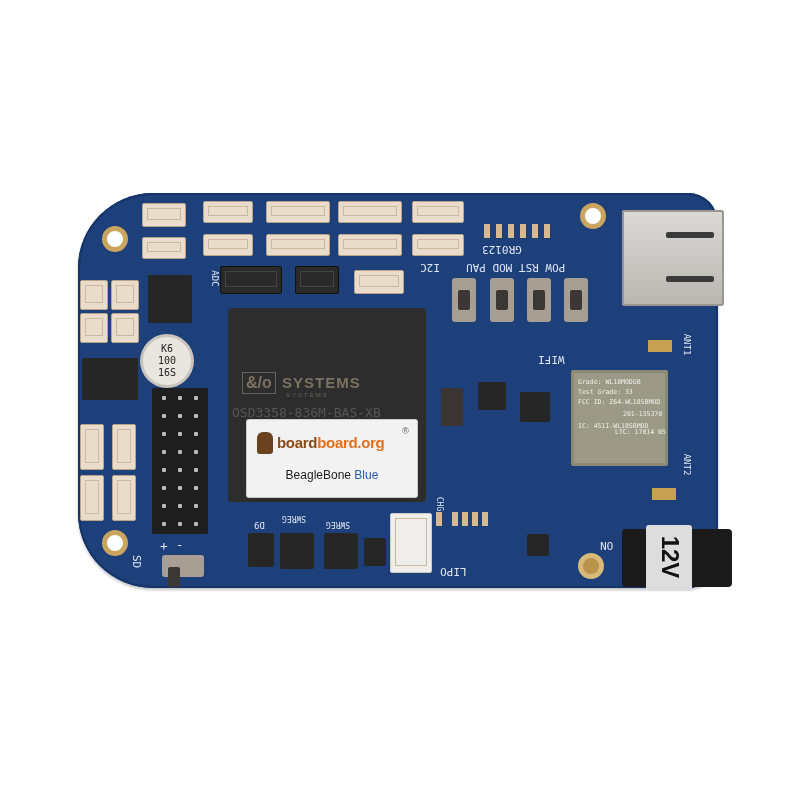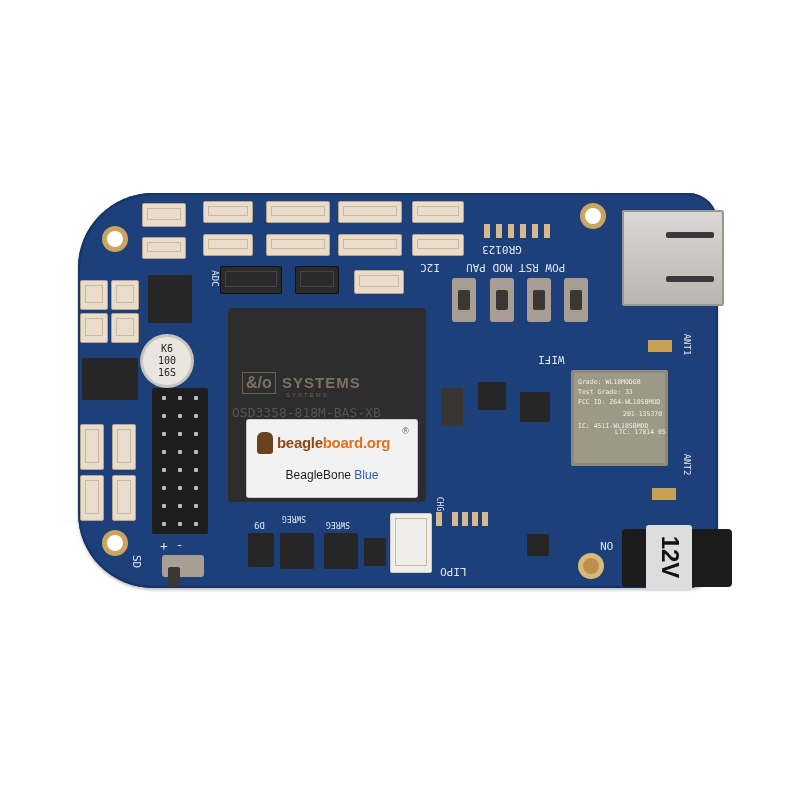--- a/index.html
+++ b/index.html
@@ -102,25 +102,25 @@
     <i style="left:42px;top:116px"></i>
   <i style="left:10px;top:134px"></i>
     <i style="left:26px;top:134px"></i>
     <i style="left:42px;top:134px"></i>
 </div>
 
 <div class="soc">
   <div style="position:absolute;left:14px;top:64px;color:#7c7263;font-size:16px;font-weight:bold;border:1px solid #6a6256;padding:1px 3px;">&amp;/o</div>
   <div style="position:absolute;left:54px;top:66px;color:#7c7263;font-size:15px;font-weight:bold;letter-spacing:1px;">SYSTEMS</div>
   <div style="position:absolute;left:58px;top:84px;color:#6a6256;font-size:6px;letter-spacing:2px;">SYSTEMS</div>
-  <div style="position:absolute;left:4px;top:97px;color:#555;font-family:'DejaVu Sans Mono',monospace;font-size:13px;">OSD3358-818M-BAS-XB</div>
+  <div style="position:absolute;left:4px;top:97px;color:#555;font-family:'DejaVu Sans Mono',monospace;font-size:13px;">OSD3358-836M-BAS-XB</div>
 </div>
 <div class="label">
   <div class="dog"></div>
-  <div class="brand"><span style="color:#8a4a15">beagle</span><span>board.org</span></div>
+  <div class="brand"><span style="color:#8a4a15">board</span><span>board.org</span></div>
   <div class="reg">®</div>
   <div class="model"><span>BeagleBone</span> <em>Blue</em></div>
 </div>
 
 <div class="smd" style="left:484px;top:224px;width:6px;height:14px;"></div>
 <div class="smd" style="left:496px;top:224px;width:6px;height:14px;"></div>
 <div class="smd" style="left:508px;top:224px;width:6px;height:14px;"></div>
 <div class="smd" style="left:520px;top:224px;width:6px;height:14px;"></div>
 <div class="smd" style="left:532px;top:224px;width:6px;height:14px;"></div>
 <div class="smd" style="left:544px;top:224px;width:6px;height:14px;"></div>

